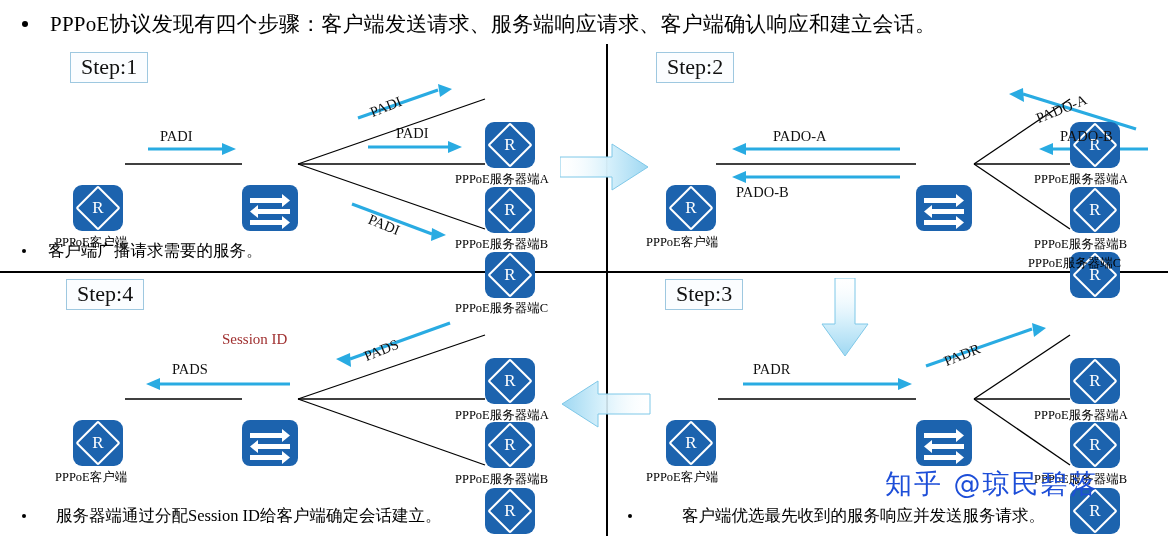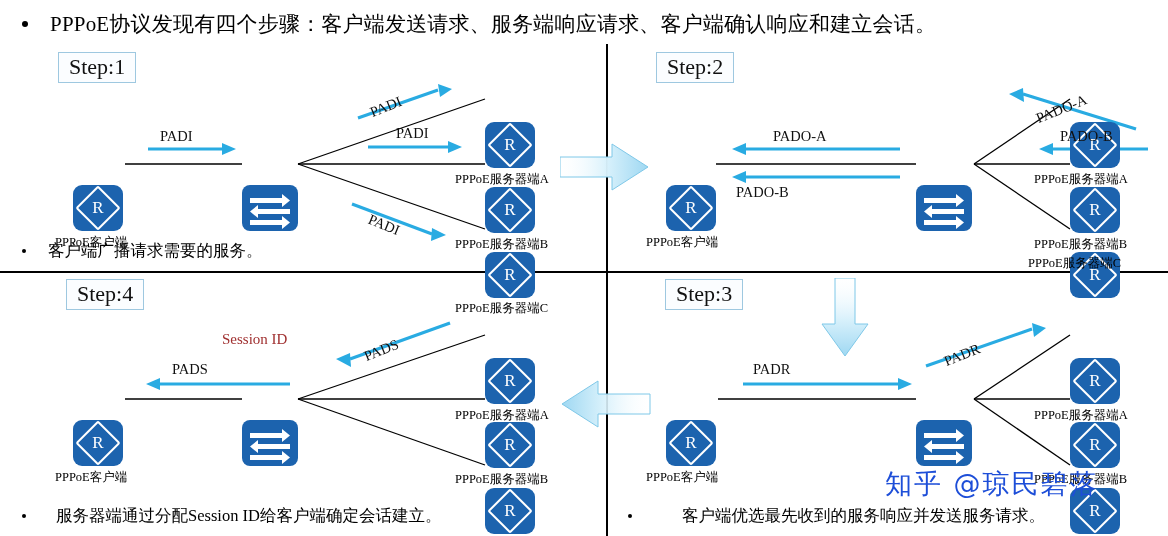--- a/index.html
+++ b/index.html
@@ -118,21 +118,21 @@
 
   <div class="header">
     <span class="bullet"></span>
     <span class="header-text">PPPoE协议发现有四个步骤：客户端发送请求、服务端响应请求、客户端确认响应和建立会话。</span>
   </div>
 
   <div class="v-divider"></div>
   <div class="h-divider"></div>
 
   <div class="quad" id="quad-step1">
-    <div class="step-badge" style="left:58px;top:8px;">Step:1</div>
+    <div class="step-badge" style="left:70px;top:8px;">Step:1</div>
 
     <svg class="lines" width="606" height="228">
       <line x1="125" y1="120" x2="242" y2="120" stroke="#000" stroke-width="1.3"></line>
       <line x1="298" y1="120" x2="485" y2="55" stroke="#000" stroke-width="1.3"></line>
       <line x1="298" y1="120" x2="485" y2="120" stroke="#000" stroke-width="1.3"></line>
       <line x1="298" y1="120" x2="485" y2="185" stroke="#000" stroke-width="1.3"></line>
 
       <g stroke="#29ABE2" stroke-width="3.2" fill="none">
         <line x1="148" y1="105" x2="222" y2="105"></line>
         <line x1="358" y1="74" x2="438" y2="46"></line>

